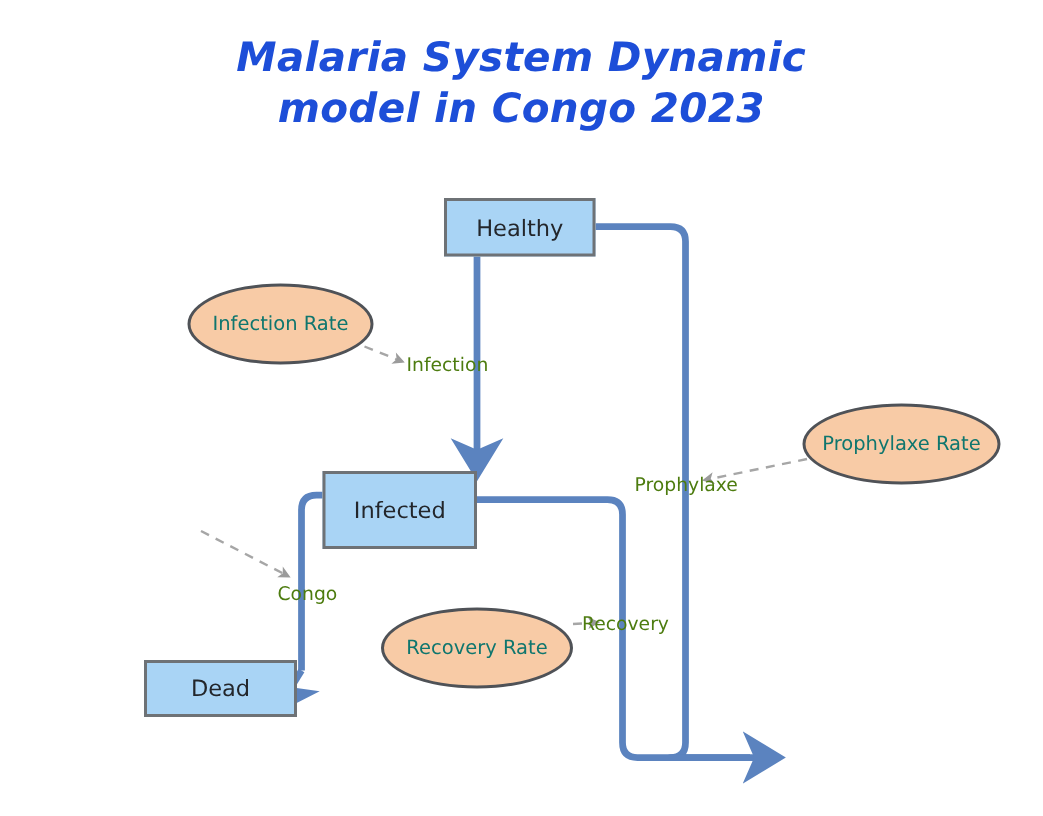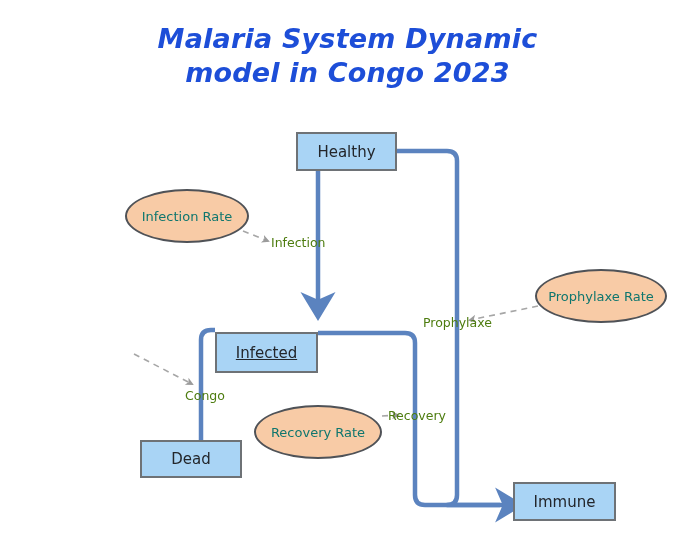--- a/index.html
+++ b/index.html
@@ -117,31 +117,28 @@
 
   <div class="title-block">
     <span class="title-line">Malaria System Dynamic</span>
     <span class="title-line">model in Congo 2023</span>
   </div>
 
   <div class="node node-box" style="left:296px; top:132px; width:101px; height:39px;">
     <span>Healthy</span>
   </div>
 
-  <div class="node node-box" style="left:215px; top:332px; width:103px; height:41px;text-decoration:underline;">
+  <div class="node node-box" style="left:215px; top:314px; width:103px; height:52px;">
     <span>Infected</span>
   </div>
 
-  <div class="node node-box" style="left:96px; top:440px; width:102px; height:38px;margin-left:44px;">
+  <div class="node node-box" style="left:96px; top:440px; width:102px; height:38px;">
     <span>Dead</span>
   </div>
 
-  <div class="node node-box" style="left:513px; top:482px; width:103px; height:39px;">
-    <span>Immune</span>
-  </div>
 
   <div class="node node-ellipse" style="left:125px; top:189px; width:124px; height:54px;">
     <span>Infection Rate</span>
   </div>
 
 
   <div class="node node-ellipse" style="left:535px; top:269px; width:132px; height:54px;">
     <span>Prophylaxe Rate</span>
   </div>
 

